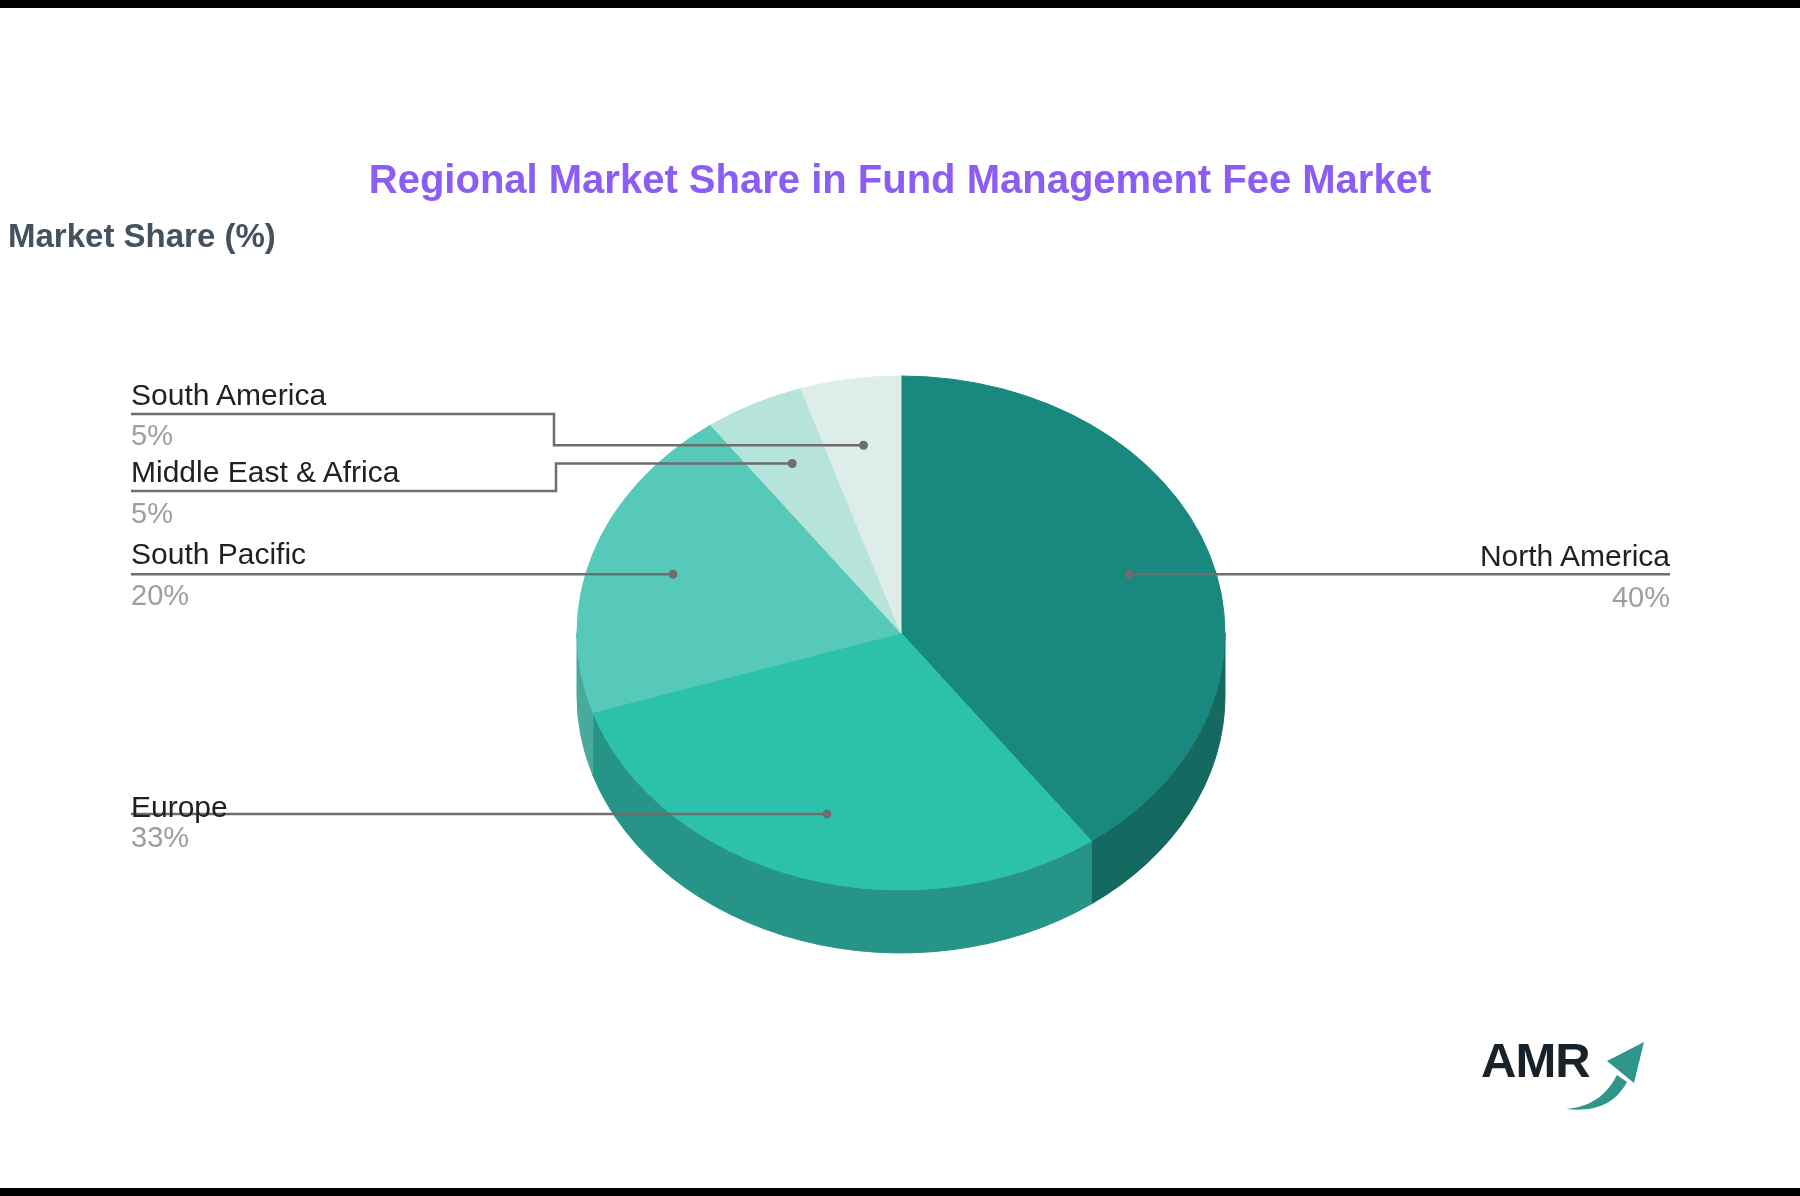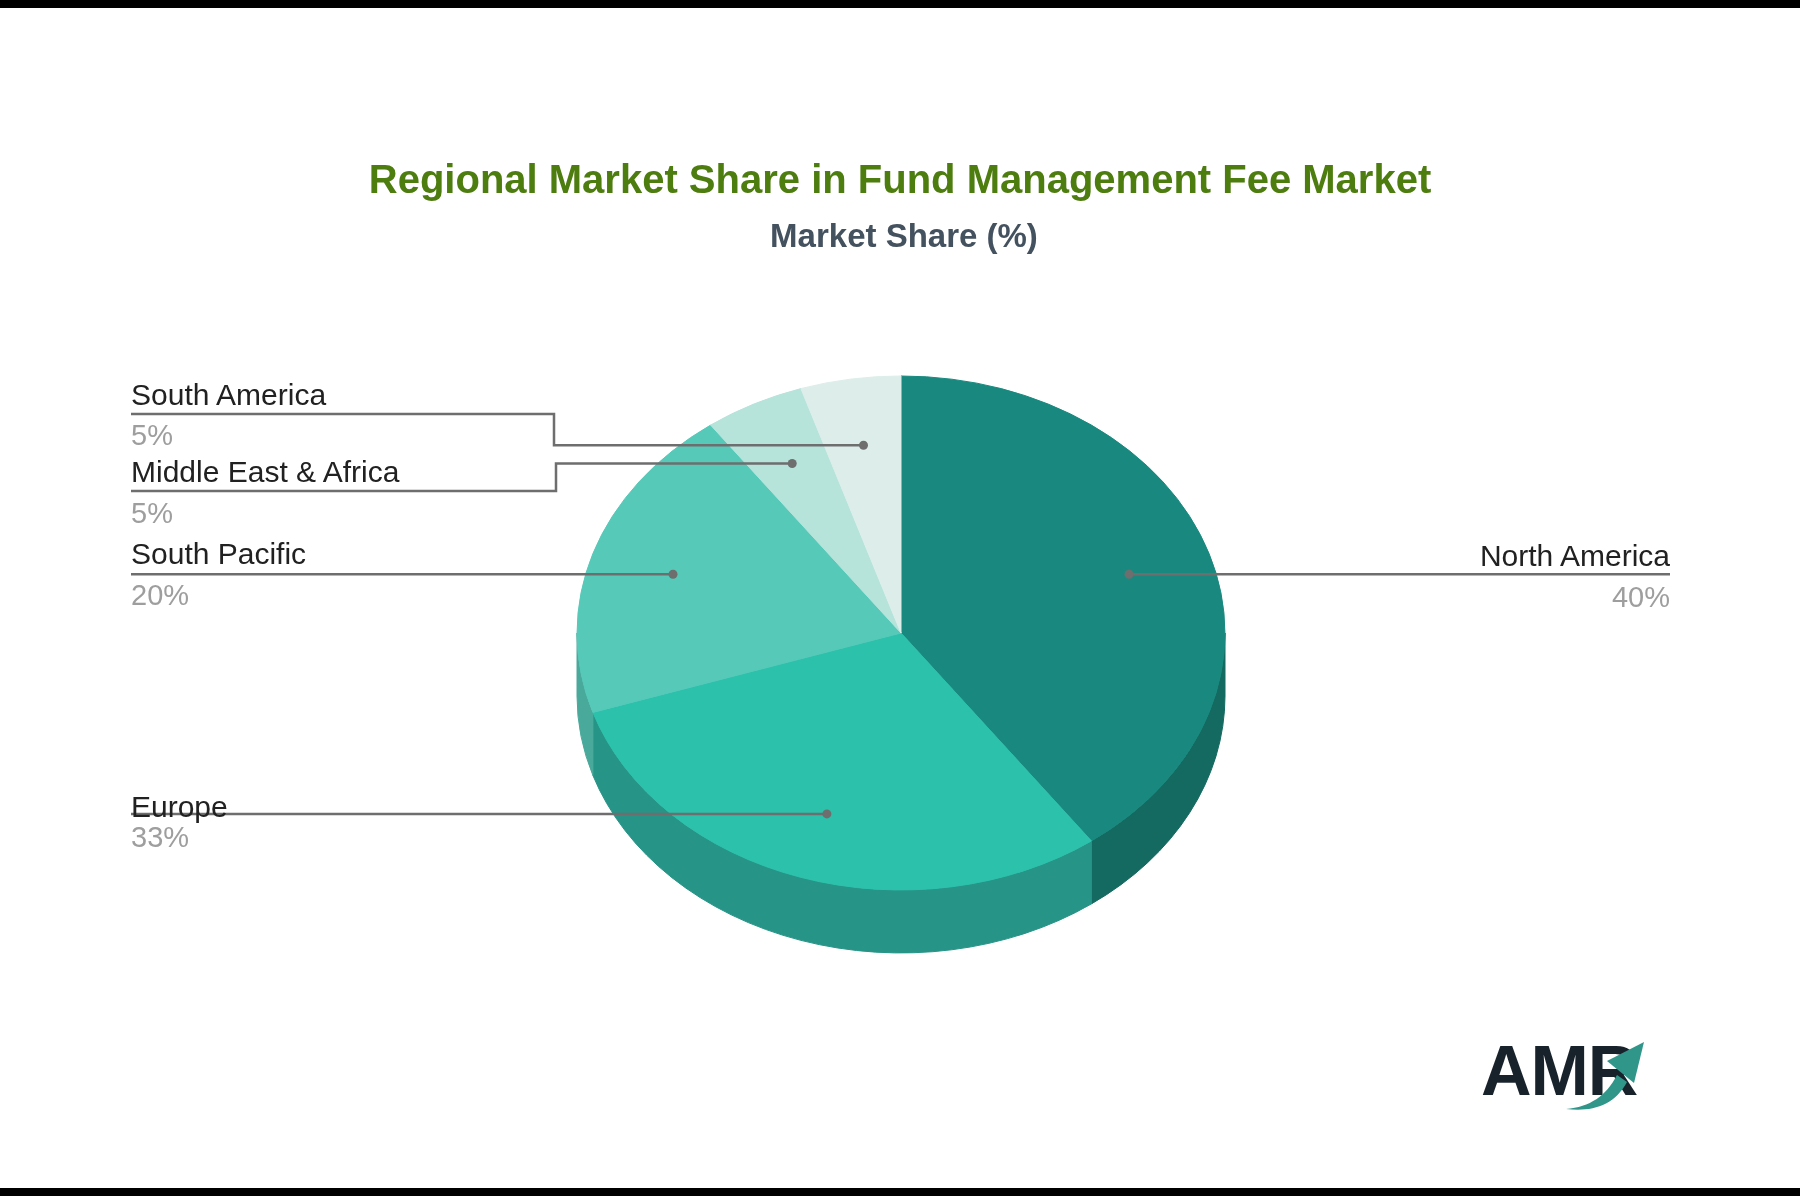--- a/index.html
+++ b/index.html
@@ -1,29 +1,29 @@
 <!DOCTYPE html>
 <html><head>
 <meta charset="utf-8">
 <style>
   html,body{margin:0;padding:0;background:#000;}
   .canvas{position:relative;width:1800px;height:1196px;background:#ffffff;
           font-family:"Liberation Sans",sans-serif;overflow:hidden;}
   .edge-bar{position:absolute;left:0;width:1800px;height:8px;background:#000;}
   .edge-bar.top{top:0;} .edge-bar.bottom{bottom:0;}
   .chart-title{position:absolute;left:0;right:0;top:132px;text-align:center;
-               font-size:40px;font-weight:700;color:#4d7c0f;line-height:1;letter-spacing:0;}
-  .chart-subtitle{position:absolute;left:8px;right:0;top:192px;text-align:center;
+               font-size:40px;font-weight:700;color:#8b5cf6;line-height:1;letter-spacing:0;}
+  .chart-subtitle{position:absolute;left:8px;right:0;top:192px;text-align:left;
                   font-size:33px;font-weight:700;color:#44525f;line-height:1;}
   #pie-svg{position:absolute;left:0;top:0;}
   .slice-label{position:absolute;font-size:30px;font-weight:400;color:#212121;line-height:1;white-space:nowrap;}
   .slice-value{position:absolute;font-size:29px;font-weight:400;color:#9e9e9e;line-height:1;white-space:nowrap;}
   .align-right{text-align:right;}
   .logo{position:absolute;left:1481px;top:1036px;width:180px;height:80px;}
-  .logo-text{position:absolute;left:0;top:0;font-size:70px;font-weight:800;
+  .logo-text{position:absolute;left:0;top:0;font-size:49px;font-weight:800;
              color:#18222b;line-height:1;letter-spacing:-1px;}
   .logo-arrow{position:absolute;left:69px;top:-2px;}
 </style>
 </head>
 <body>
 
 <div class="canvas">
   <div class="edge-bar top"></div>
 
   <h1 class="chart-title">Regional Market Share in Fund Management Fee Market</h1>

